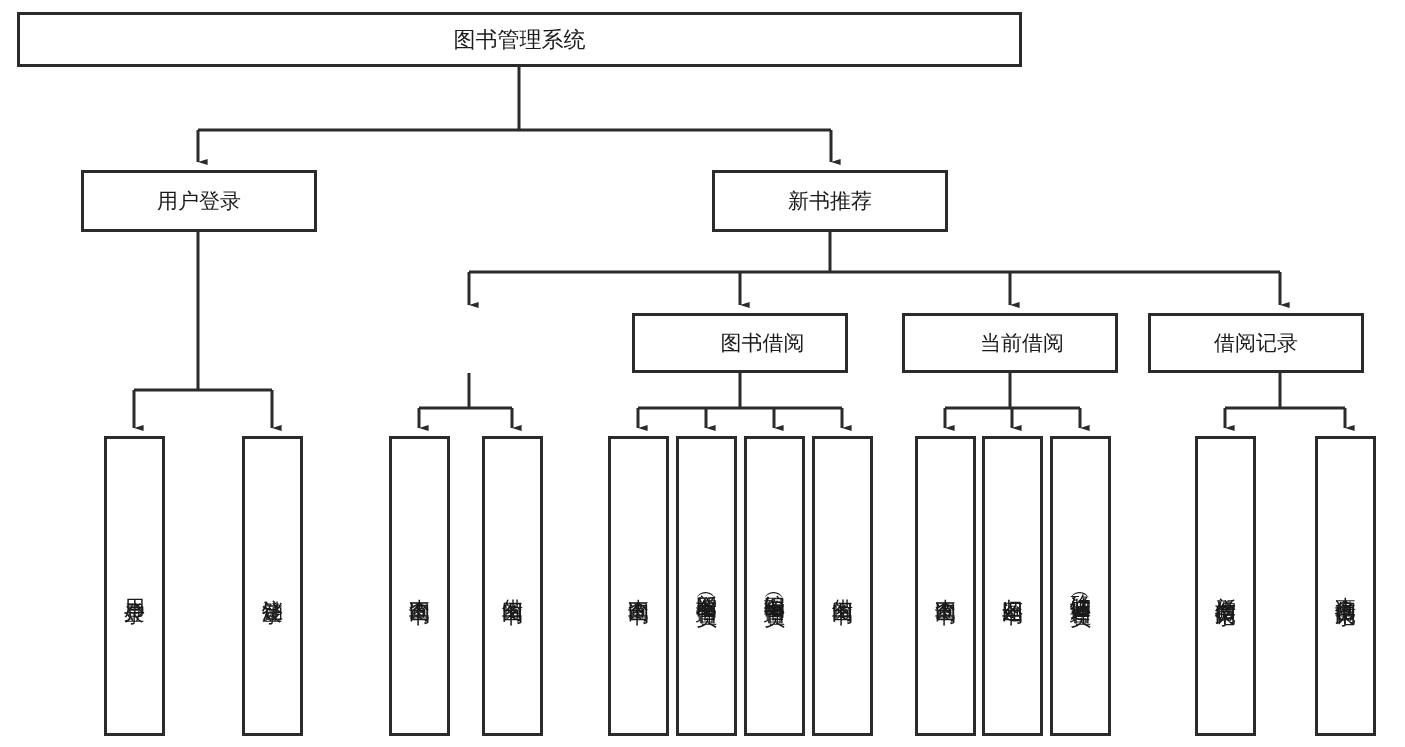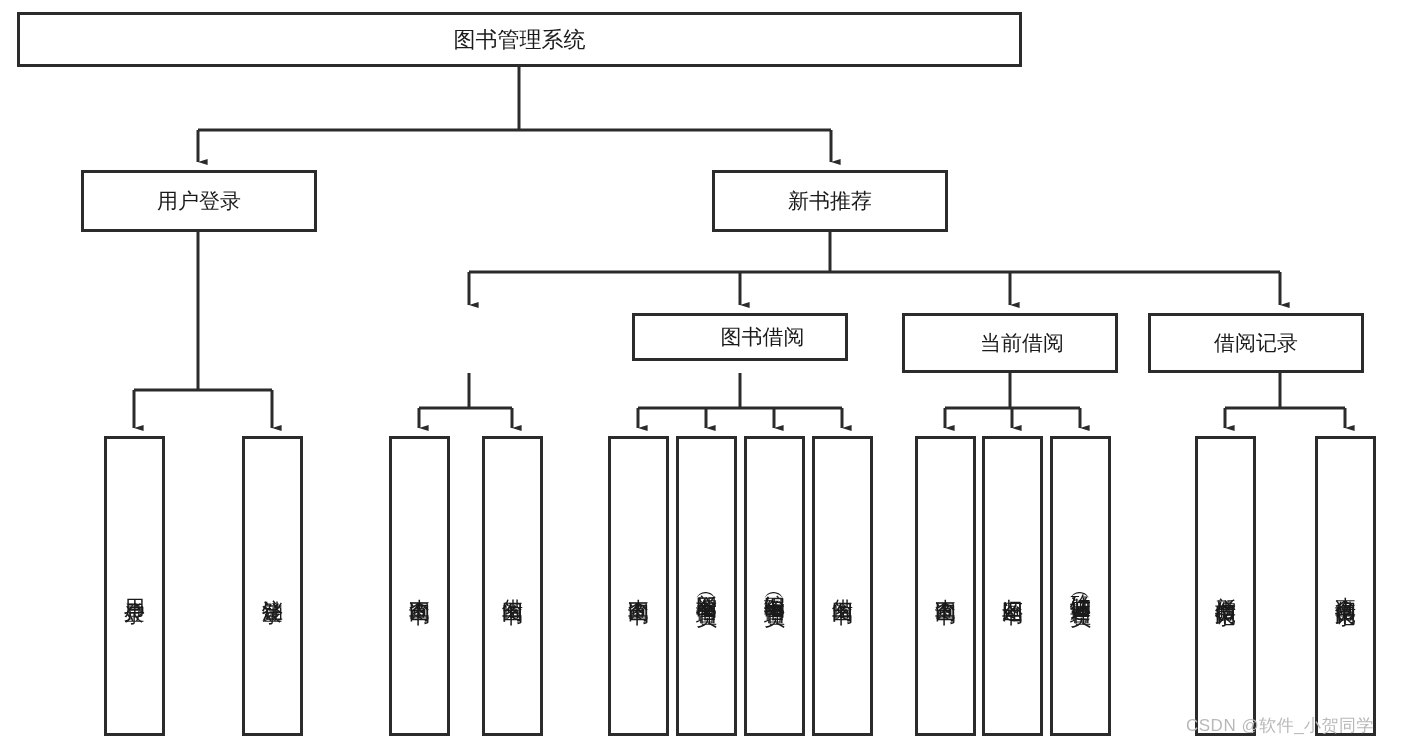--- a/index.html
+++ b/index.html
@@ -75,21 +75,21 @@
     <span class="lbl">图书管理系统</span>
   </div>
 
   <div class="node h-node" style="left:81px;top:170px;width:236px;height:62px;">
     <span class="lbl">用户登录</span>
   </div>
   <div class="node h-node" style="left:712px;top:170px;width:236px;height:62px;">
     <span class="lbl">新书推荐</span>
   </div>
 
-  <div class="node h-node" style="left:632px;top:313px;width:216px;height:48px;padding-left:45px;">
+  <div class="node h-node" style="left:632px;top:313px;width:216px;height:60px;padding-left:45px;">
     <span class="lbl">图书借阅</span>
   </div>
   <div class="node h-node" style="left:902px;top:313px;width:216px;height:60px;padding-left:24px;">
     <span class="lbl">当前借阅</span>
   </div>
   <div class="node h-node" style="left:1148px;top:313px;width:216px;height:60px;">
     <span class="lbl">借阅记录</span>
   </div>
 
   <div class="node v-node" style="left:104px;top:436px;width:61px;height:300px;">
@@ -129,15 +129,14 @@
     <span class="lbl">确认归还（管理员）</span>
   </div>
 
   <div class="node v-node" style="left:1195px;top:436px;width:61px;height:300px;">
     <span class="lbl">新增借阅记录</span>
   </div>
   <div class="node v-node" style="left:1315px;top:436px;width:61px;height:300px;">
     <span class="lbl">查询借阅记录</span>
   </div>
 
-  <div class="watermark">CSDN @软件_小贺同学</div>
 
 </div>
 
 </body></html>

